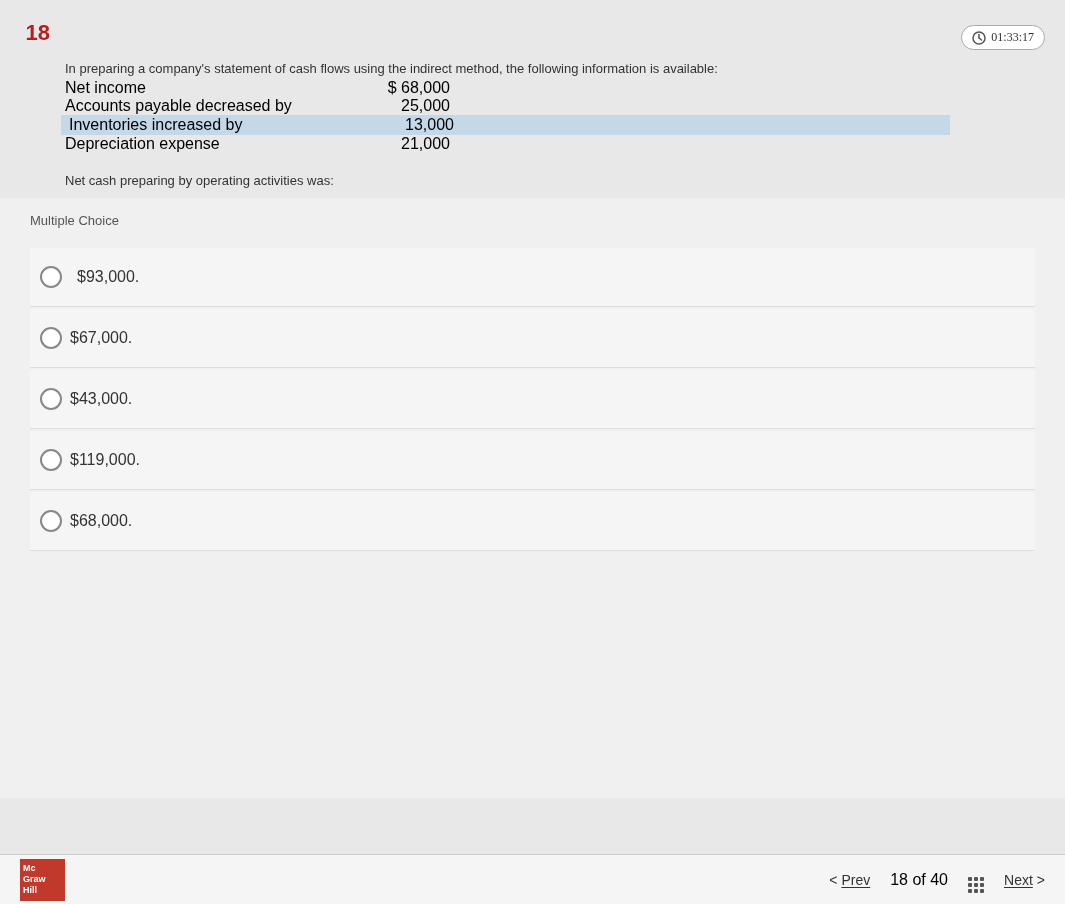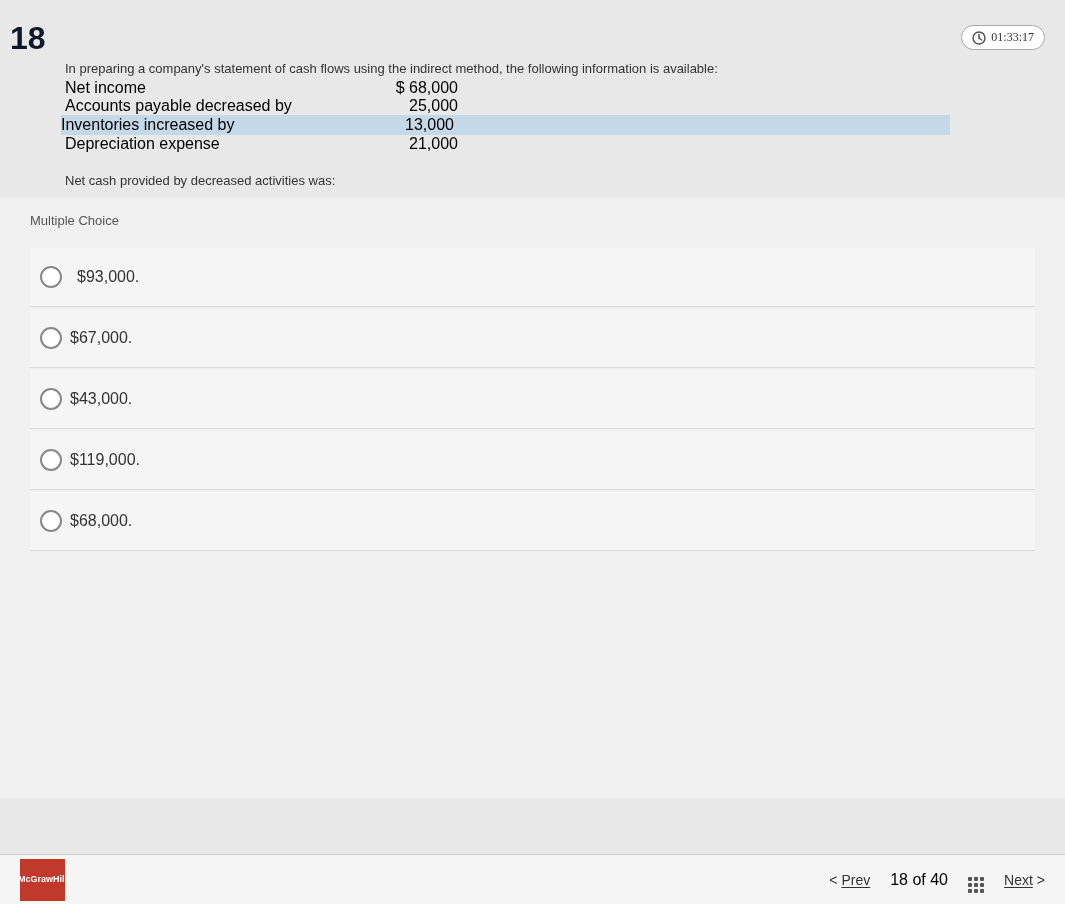--- a/index.html
+++ b/index.html
@@ -19,42 +19,43 @@
     }
 
     .question-header {
       display: flex;
       align-items: flex-start;
       padding: 10px 20px 10px 10px;
       gap: 15px;
     }
 
     .question-number {
-      font-size: 32px;
+      font-size: 22px;
       font-weight: bold;
-      color: #0f172a;
+      color: #b91c1c;
       min-width: 40px;
+      text-align: right;
     }
 
     .question-intro {
       font-size: 13px;
       color: #333;
       line-height: 1.5;
       flex: 1;
       margin-top: 39px;
     }
 
     .data-row {
       display: flex;
-      gap: 13px;
+      gap: 5px;
     }
 
     .data-row.highlighted {
       background: #c5d8e8;
-      padding: 1px 0;
+      padding: 1px 8px;
       margin: 0 -4px;
     }
 
     .data-label {
       min-width: 300px;
     }
 
     .data-value {
       min-width: 80px;
       text-align: right;
@@ -137,22 +138,22 @@
       background: #f5f5f5;
       border-top: 1px solid #ccc;
       display: flex;
       align-items: center;
       justify-content: space-between;
       padding: 0 20px;
     }
 
     .footer-logo {
       display: flex;
-      flex-direction: row;
-      align-items: center;
+      flex-direction: column;
+      align-items: flex-start;
       justify-content: center;
       width: 45px;
       height: 42px;
       background: #c0392b;
       color: white;
       font-size: 9px;
       font-weight: bold;
       line-height: 1.2;
       padding: 3px;
       text-align: center;
@@ -228,21 +229,21 @@
     <div class="timer-badge">
       <svg width="14" height="14" viewBox="0 0 14 14" fill="none">
         <circle cx="7" cy="7" r="6" stroke="#555" stroke-width="1.5"></circle>
         <line x1="7" y1="3.5" x2="7" y2="7" stroke="#555" stroke-width="1.5" stroke-linecap="round"></line>
         <line x1="7" y1="7" x2="9.5" y2="9" stroke="#555" stroke-width="1.5" stroke-linecap="round"></line>
       </svg>
       <span>01:33:17</span>
     </div>
   </div>
 
-  <div class="net-cash-label">Net cash provided by decreased activities was:</div>
+  <div class="net-cash-label">Net cash preparing by operating activities was:</div>
 
   <div class="mc-container">
     <div class="mc-title">Multiple Choice</div>
 
     <div class="choice-row">
       <div class="radio-circle"></div>
       <span class="choice-label">$93,000.</span>
     </div>
 
     <div class="choice-row">

